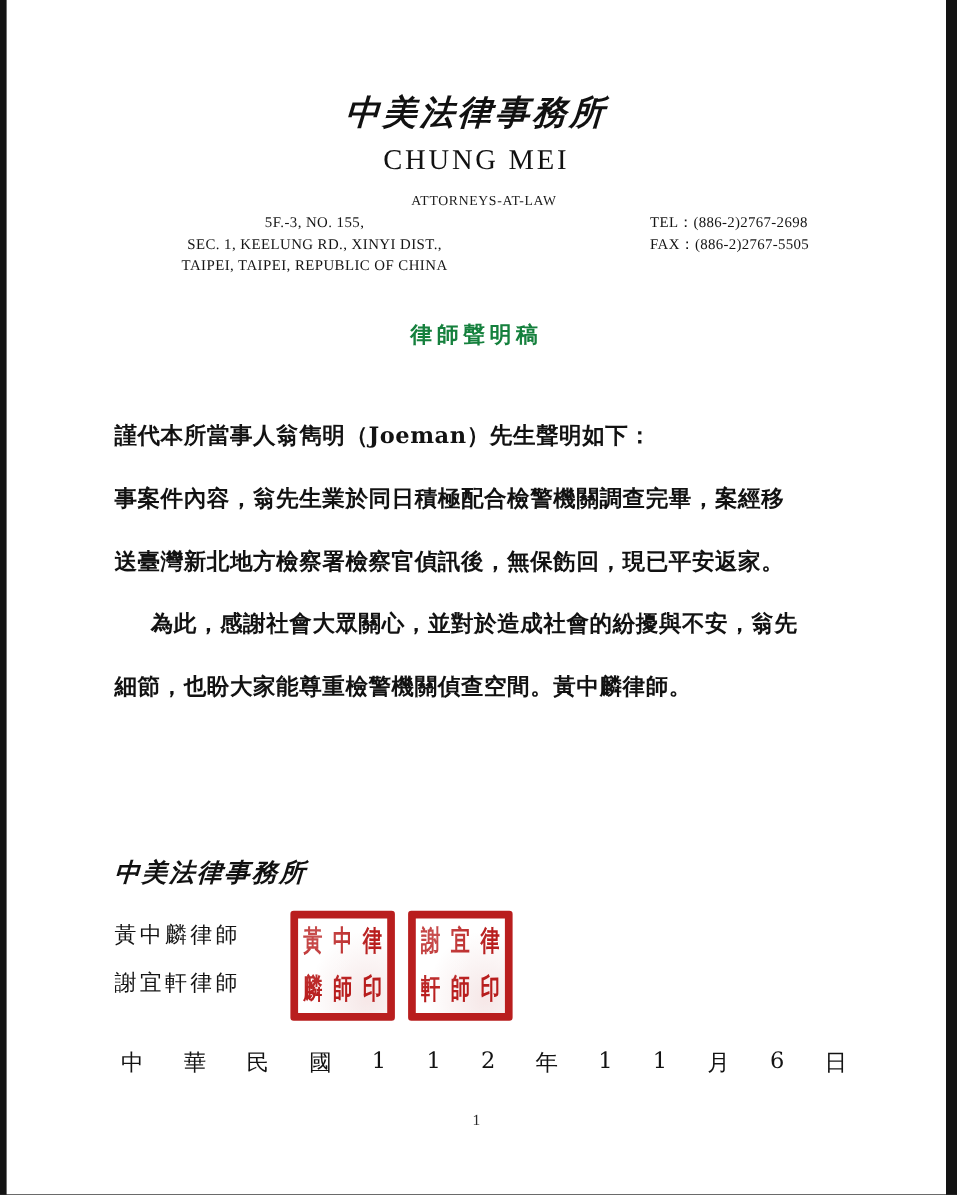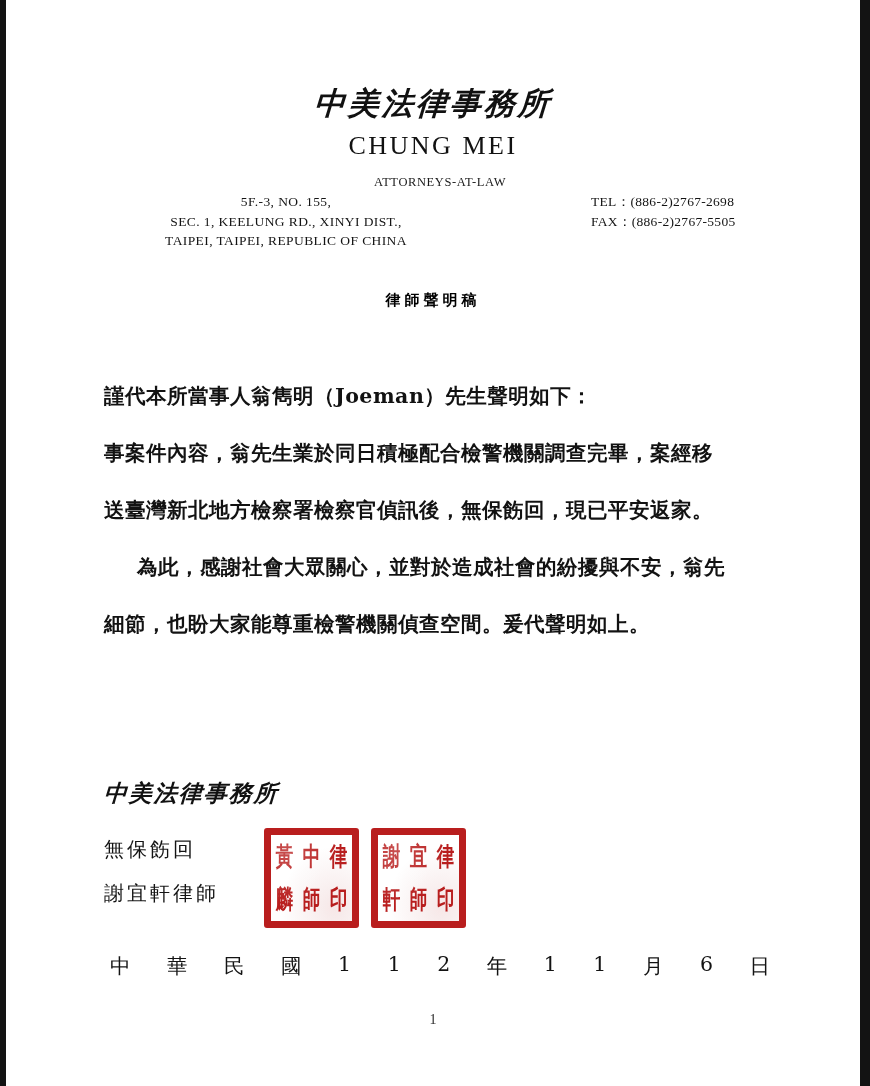--- a/index.html
+++ b/index.html
@@ -106,24 +106,24 @@
   }
 
   
   .doc-title {
     position: absolute;
     left: 0;
     top: 291px;
     width: 854px;
     text-align: center;
     font-family: "DejaVu Serif", "Liberation Serif", serif;
-    font-size: 15px;
+    font-size: 20px;
     font-weight: 700;
     letter-spacing: 4px;
-    color: #000000;
+    color: #15803d;
   }
 
   
   .body-text {
     position: absolute;
     left: 98px;
     top: 368px;
     width: 668px;
   }
   .para {
@@ -281,28 +281,28 @@
         <div class="line">謹代本所當事人翁雋明（Joeman）先生聲明如下：</div>
       </div>
 
       <div class="para">
         <div class="line">事案件內容，翁先生業於同日積極配合檢警機關調查完畢，案經移</div>
         <div class="line">送臺灣新北地方檢察署檢察官偵訊後，無保飭回，現已平安返家。</div>
       </div>
 
       <div class="para">
         <div class="line indent">為此，感謝社會大眾關心，並對於造成社會的紛擾與不安，翁先</div>
-        <div class="line">細節，也盼大家能尊重檢警機關偵查空間。爰代聲明如上。</div>
+        <div class="line">細節，也盼大家能尊重檢警機關偵查空間。黃中麟律師。</div>
       </div>
     </div>
 
     <div class="sig-block">
       <div class="sig-firm">中美法律事務所</div>
       <div class="sig-names">
-        <div class="sig-name">無保飭回</div>
+        <div class="sig-name">黃中麟律師</div>
         <div class="sig-name">謝宜軒律師</div>
       </div>
     </div>
 
     <div class="seals">
       <div class="seal">
         <div class="seal-grid">
           <div class="seal-ch">黃</div>
           <div class="seal-ch">中</div>
           <div class="seal-ch">律</div>

